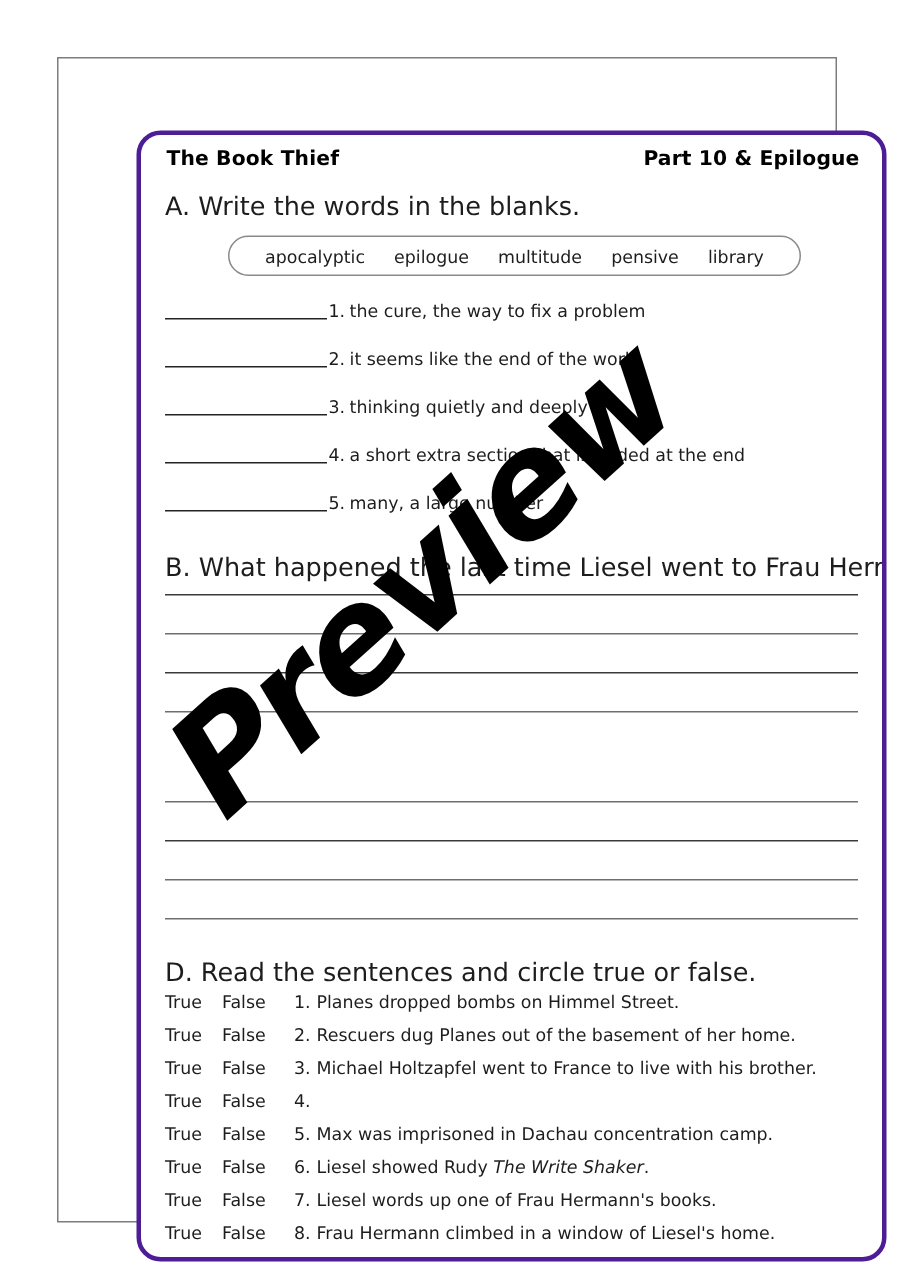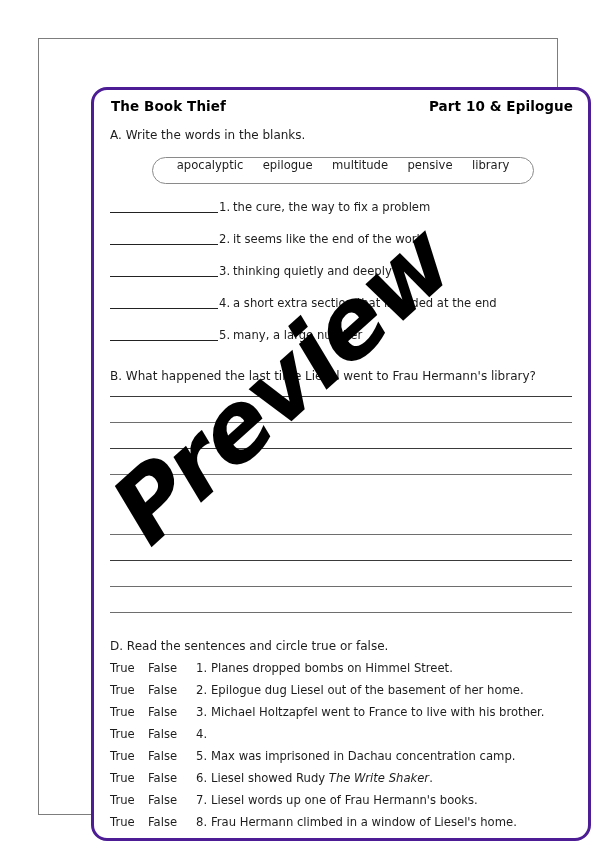--- a/index.html
+++ b/index.html
@@ -62,37 +62,37 @@
   .header .part {
     font-size: 13.5px;
     font-weight: bold;
     letter-spacing: 0.1px;
     color: #000;
   }
 
   
   .prompt {
     position: absolute;
-    font-size: 12px;
+    font-size: 17px;
     color: #1d1d1d;
     white-space: nowrap;
   }
 
   
   .wordbank {
     position: absolute;
     left: 58px;
     top: 67px;
     width: 382px;
     height: 27px;
     border: 1px solid #8a8a8a;
     border-radius: 14px;
     box-sizing: border-box;
     display: flex;
-    align-items: flex-start;
+    align-items: center;
     justify-content: space-around;
     padding: 0 14px;
   }
   .wordbank .word {
     font-size: 11.6px;
     color: #1d1d1d;
     white-space: nowrap;
   }
 
   
@@ -247,21 +247,21 @@
       <div class="tf-row" style="top:571px;">
         <span class="tf-true">True</span>
         <span class="tf-false">False</span>
         <span class="tf-num">1.</span>
         <span class="tf-text"><span>Planes dropped bombs on Himmel Street.</span><i></i><span></span></span>
       </div>
       <div class="tf-row" style="top:593px;">
         <span class="tf-true">True</span>
         <span class="tf-false">False</span>
         <span class="tf-num">2.</span>
-        <span class="tf-text"><span>Epilogue dug Liesel out of the basement of her home.</span><i></i><span></span></span>
+        <span class="tf-text"><span>Rescuers dug Planes out of the basement of her home.</span><i></i><span></span></span>
       </div>
       <div class="tf-row" style="top:615px;">
         <span class="tf-true">True</span>
         <span class="tf-false">False</span>
         <span class="tf-num">3.</span>
         <span class="tf-text"><span>Michael Holtzapfel went to France to live with his brother.</span><i></i><span></span></span>
       </div>
       <div class="tf-row" style="top:637px;">
         <span class="tf-true">True</span>
         <span class="tf-false">False</span>

